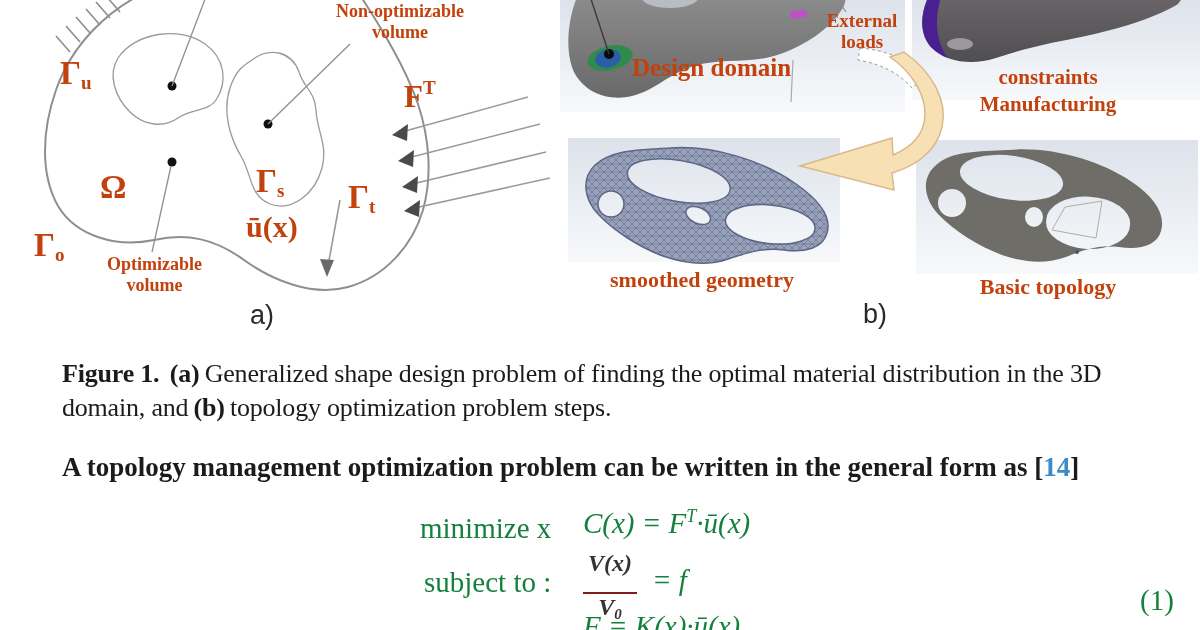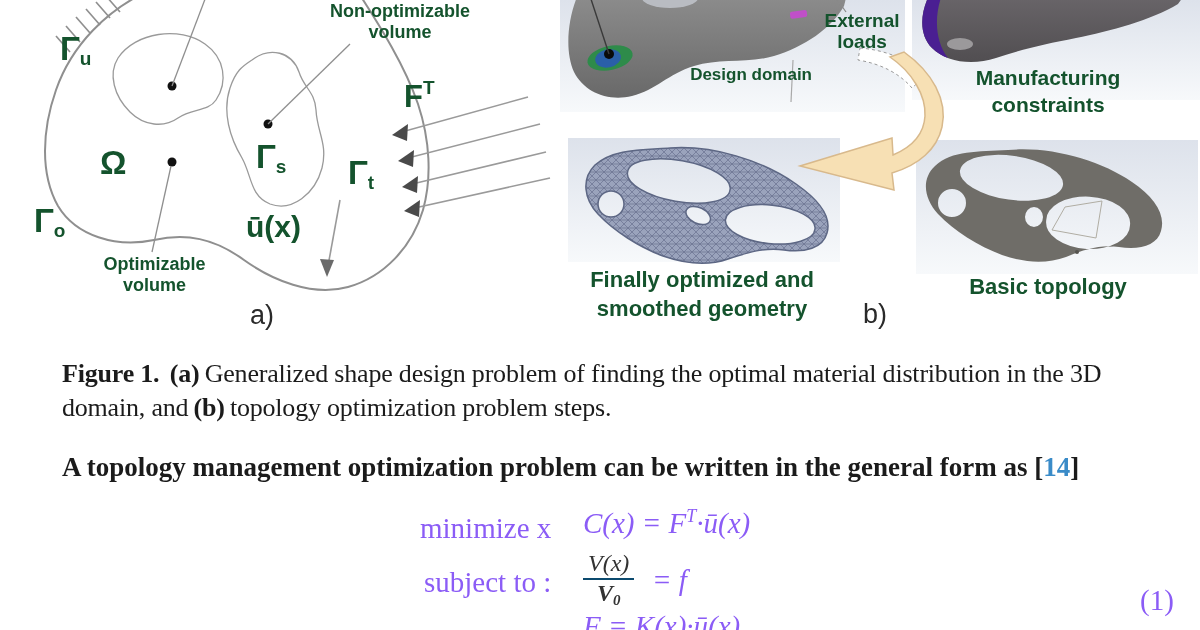--- a/index.html
+++ b/index.html
@@ -2,44 +2,44 @@
 <html><head>
 <meta charset="utf-8">
 <style>
   html,body{margin:0;padding:0;}
   body{width:1200px;height:630px;overflow:hidden;background:#ffffff;position:relative;
        font-family:"Liberation Serif",serif;color:#1d1d1d;}
   
   #panel-a{position:absolute;left:0;top:0;width:560px;height:335px;}
   #panel-b{position:absolute;left:560px;top:0;width:640px;height:335px;}
   #panel-a svg,#panel-b svg{position:absolute;left:0;top:0;}
-  .lbl{position:absolute;font-family:Liberation Sans, sans-serif;font-weight:bold;color:#14532d;white-space:nowrap;}
-  .greek{font-size:33px;line-height:1;}
+  .lbl{position:absolute;font-family:Liberation Serif, serif;font-weight:bold;color:#c2410c;white-space:nowrap;}
+  .greek{font-size:33px;line-height:1;margin-top:25px;}
   .greek sub{font-size:19px;vertical-align:-5px;font-weight:bold;}
   .force-lbl{font-size:31px;line-height:1;}
   .force-lbl sup{font-size:19px;vertical-align:13px;}
   .ubar-lbl{font-size:30px;line-height:1;}
   .small-lbl{font-size:18px;line-height:21px;text-align:center;white-space:normal;}
   .pb-cap{font-size:21px;line-height:27px;text-align:center;white-space:normal;}
   .marker{position:absolute;font-family:"Liberation Sans",sans-serif;font-weight:normal;
           font-size:27px;color:#2a2a2a;}
   
   #caption{position:absolute;left:62px;top:357px;width:1082px;font-size:26px;line-height:34px;
            letter-spacing:-0.2px;color:#1b1b1b;}
   #caption b{margin-right:0.20em;}
   #caption .mk{margin:0 0.20em;}
   #paragraph{position:absolute;left:62px;top:452px;font-size:27px;white-space:nowrap;color:#1b1b1b;font-weight:bold;}
   #paragraph .cite{margin-left:0.25em;}
   
-  .eq{position:absolute;font-size:29px;color:#8b5cf6;}
+  .eq{position:absolute;font-size:29px;color:#15803d;}
   .eq i{text-align:right;}
   .eq sup{font-size:18px;vertical-align:11px;}
   #eq-frac{position:absolute;left:583px;top:550px;font-size:24px;font-style:italic;
            text-align:center;color:#333;}
-  #eq-frac .fnum{display:block;padding:0 5px 1px 5px;border-bottom:2px solid #0c4a6e;}
+  #eq-frac .fnum{display:block;padding:0 5px 15px 5px;border-bottom:2px solid #7f1d1d;font-weight:bold;}
   #eq-frac .fden{display:block;padding-top:0;font-weight:bold;}
   #eq-frac sub{font-size:15px;vertical-align:-4px;}
 </style>
 </head>
 <body>
 
 <div id="panel-a">
   <svg width="560" height="335" viewBox="0 0 560 335">
 
     <path d="M 146,-8 C 108,10 72,44 56,90 C 42,130 40,174 58,206 C 76,236 116,248 154,240
@@ -166,31 +166,30 @@
          C 540,244 523,250 506,257 C 487,264 464,263 442,255 C 418,246 394,231 378,214
          C 364,199 361,179 375,166 C 392,150 418,152 448,150 Z
          M 406,203 a 14,14 0 1 0 -28,0 a 14,14 0 1 0 28,0 Z
          M 503,185 a 52,22 8 1 0 -103,-14.4 a 52,22 8 1 0 103,14.4 Z
          M 483,217 a 9,10 0 1 0 -18,0 a 9,10 0 1 0 18,0 Z
          M 570,225 a 42,25 3 1 0 -83.8,-4.4 a 42,25 3 1 0 83.8,4.4 Z" fill="#6f6d68"></path>
     <path d="M 492,230 L 505,207 L 542,201 L 536,238 Z" fill="none" stroke="#b0ada3" stroke-width="1"></path>
     <circle cx="517" cy="252" r="2" fill="#55534e"></circle>
   </svg>
 
-  <div class="lbl" style="left:72px;top:65px;width:180px;text-align:right;font-size:17px">Design domain</div>
+  <div class="lbl" style="left:72px;top:54px;width:180px;text-align:left;font-size:25px">Design domain</div>
   <div class="lbl small-lbl" style="left:252px;top:10px;width:100px;font-size:19px">
     <div>External</div>
     <div>loads</div>
   </div>
   <div class="lbl pb-cap" style="left:398px;top:64px;width:180px">
+    <div>constraints</div>
     <div>Manufacturing</div>
-    <div>constraints</div>
   </div>
   <div class="lbl pb-cap" style="left:12px;top:265px;width:260px;font-size:22px;line-height:29px">
-    <div>Finally optimized and</div>
     <div>smoothed geometry</div>
   </div>
   <div class="lbl pb-cap" style="left:378px;top:272px;width:220px;font-size:22px;line-height:29px">
     <div>Basic topology</div>
   </div>
   <div class="marker" style="left:303px;top:299px">b)</div>
 </div>
 
 <div id="caption">
   <b>Figure 1.</b><b class="mk">(a)</b><span>Generalized shape design problem of finding the optimal material distribution in the 3D domain, and</span><b class="mk">(b)</b><span>topology optimization problem steps.</span>

